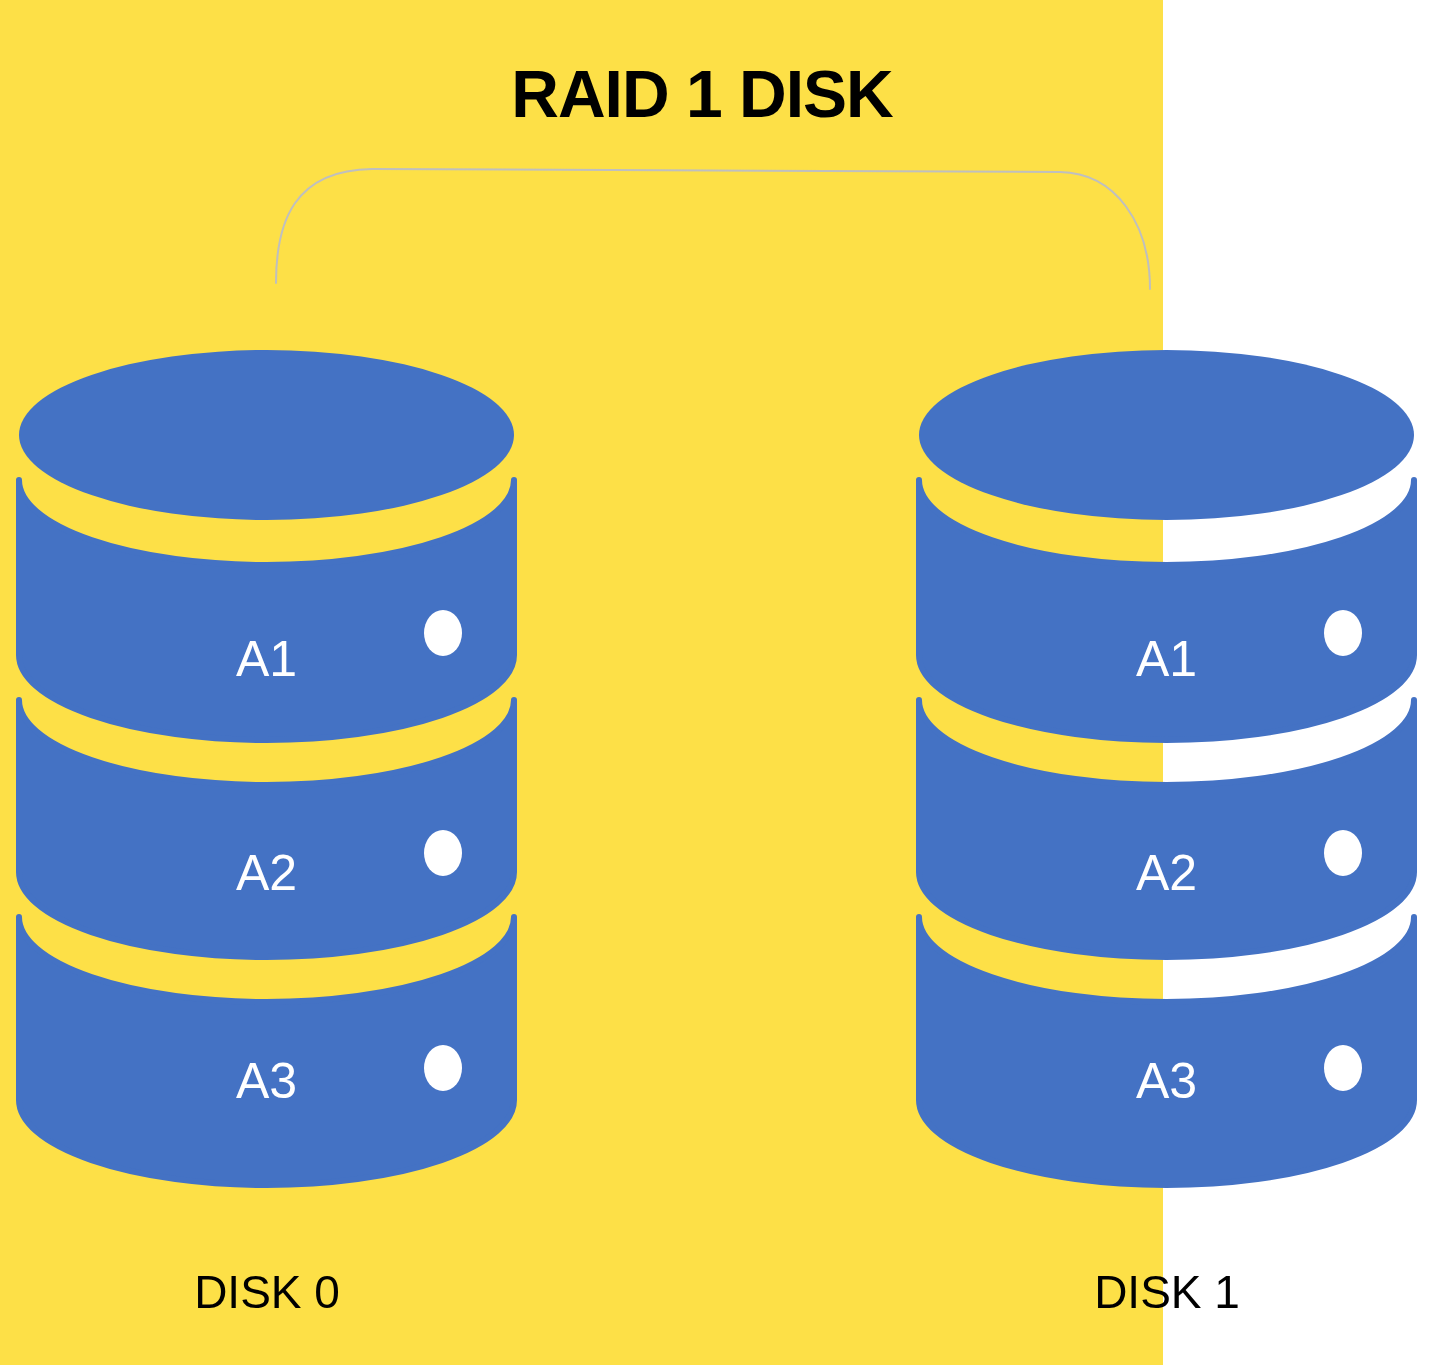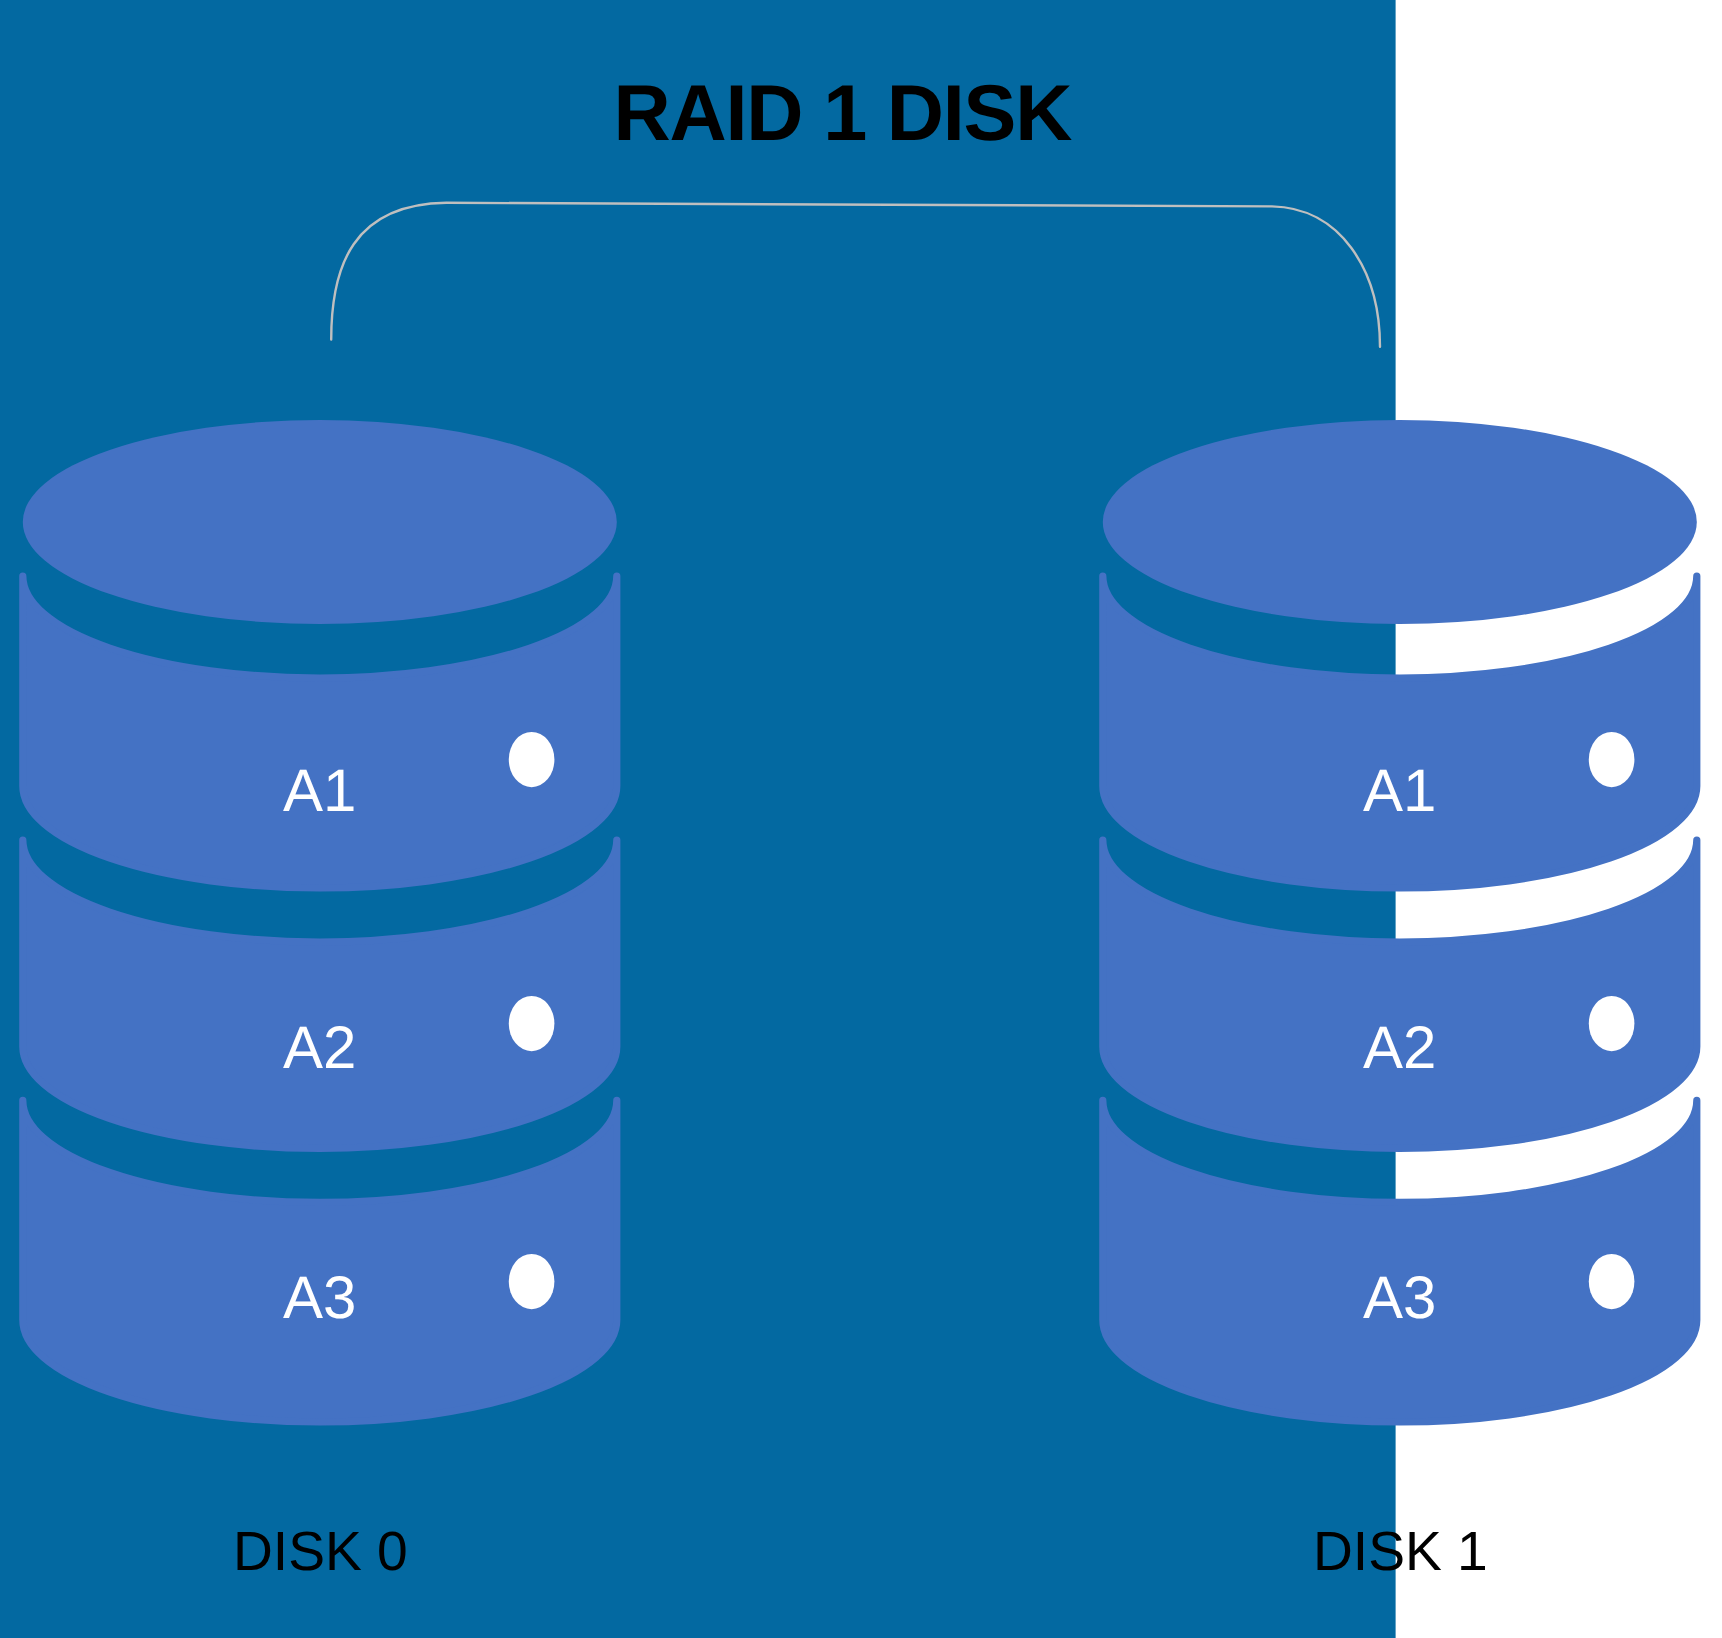--- a/index.html
+++ b/index.html
@@ -7,21 +7,21 @@
     padding: 0;
     background: #ffffff;
     width: 1435px;
     height: 1365px;
     overflow: hidden;
   }
   .canvas {
     position: relative;
     width: 1163px;
     height: 1365px;
-    background: #0369a1;
+    background: #fde047;
   }
   svg { display: block; }
   .title-text {
     font-family: "Liberation Sans", sans-serif;
     font-weight: 700;
     font-size: 66px;
     letter-spacing: -1px;
   }
   .disk-label {
     font-family: "Liberation Sans", sans-serif;

